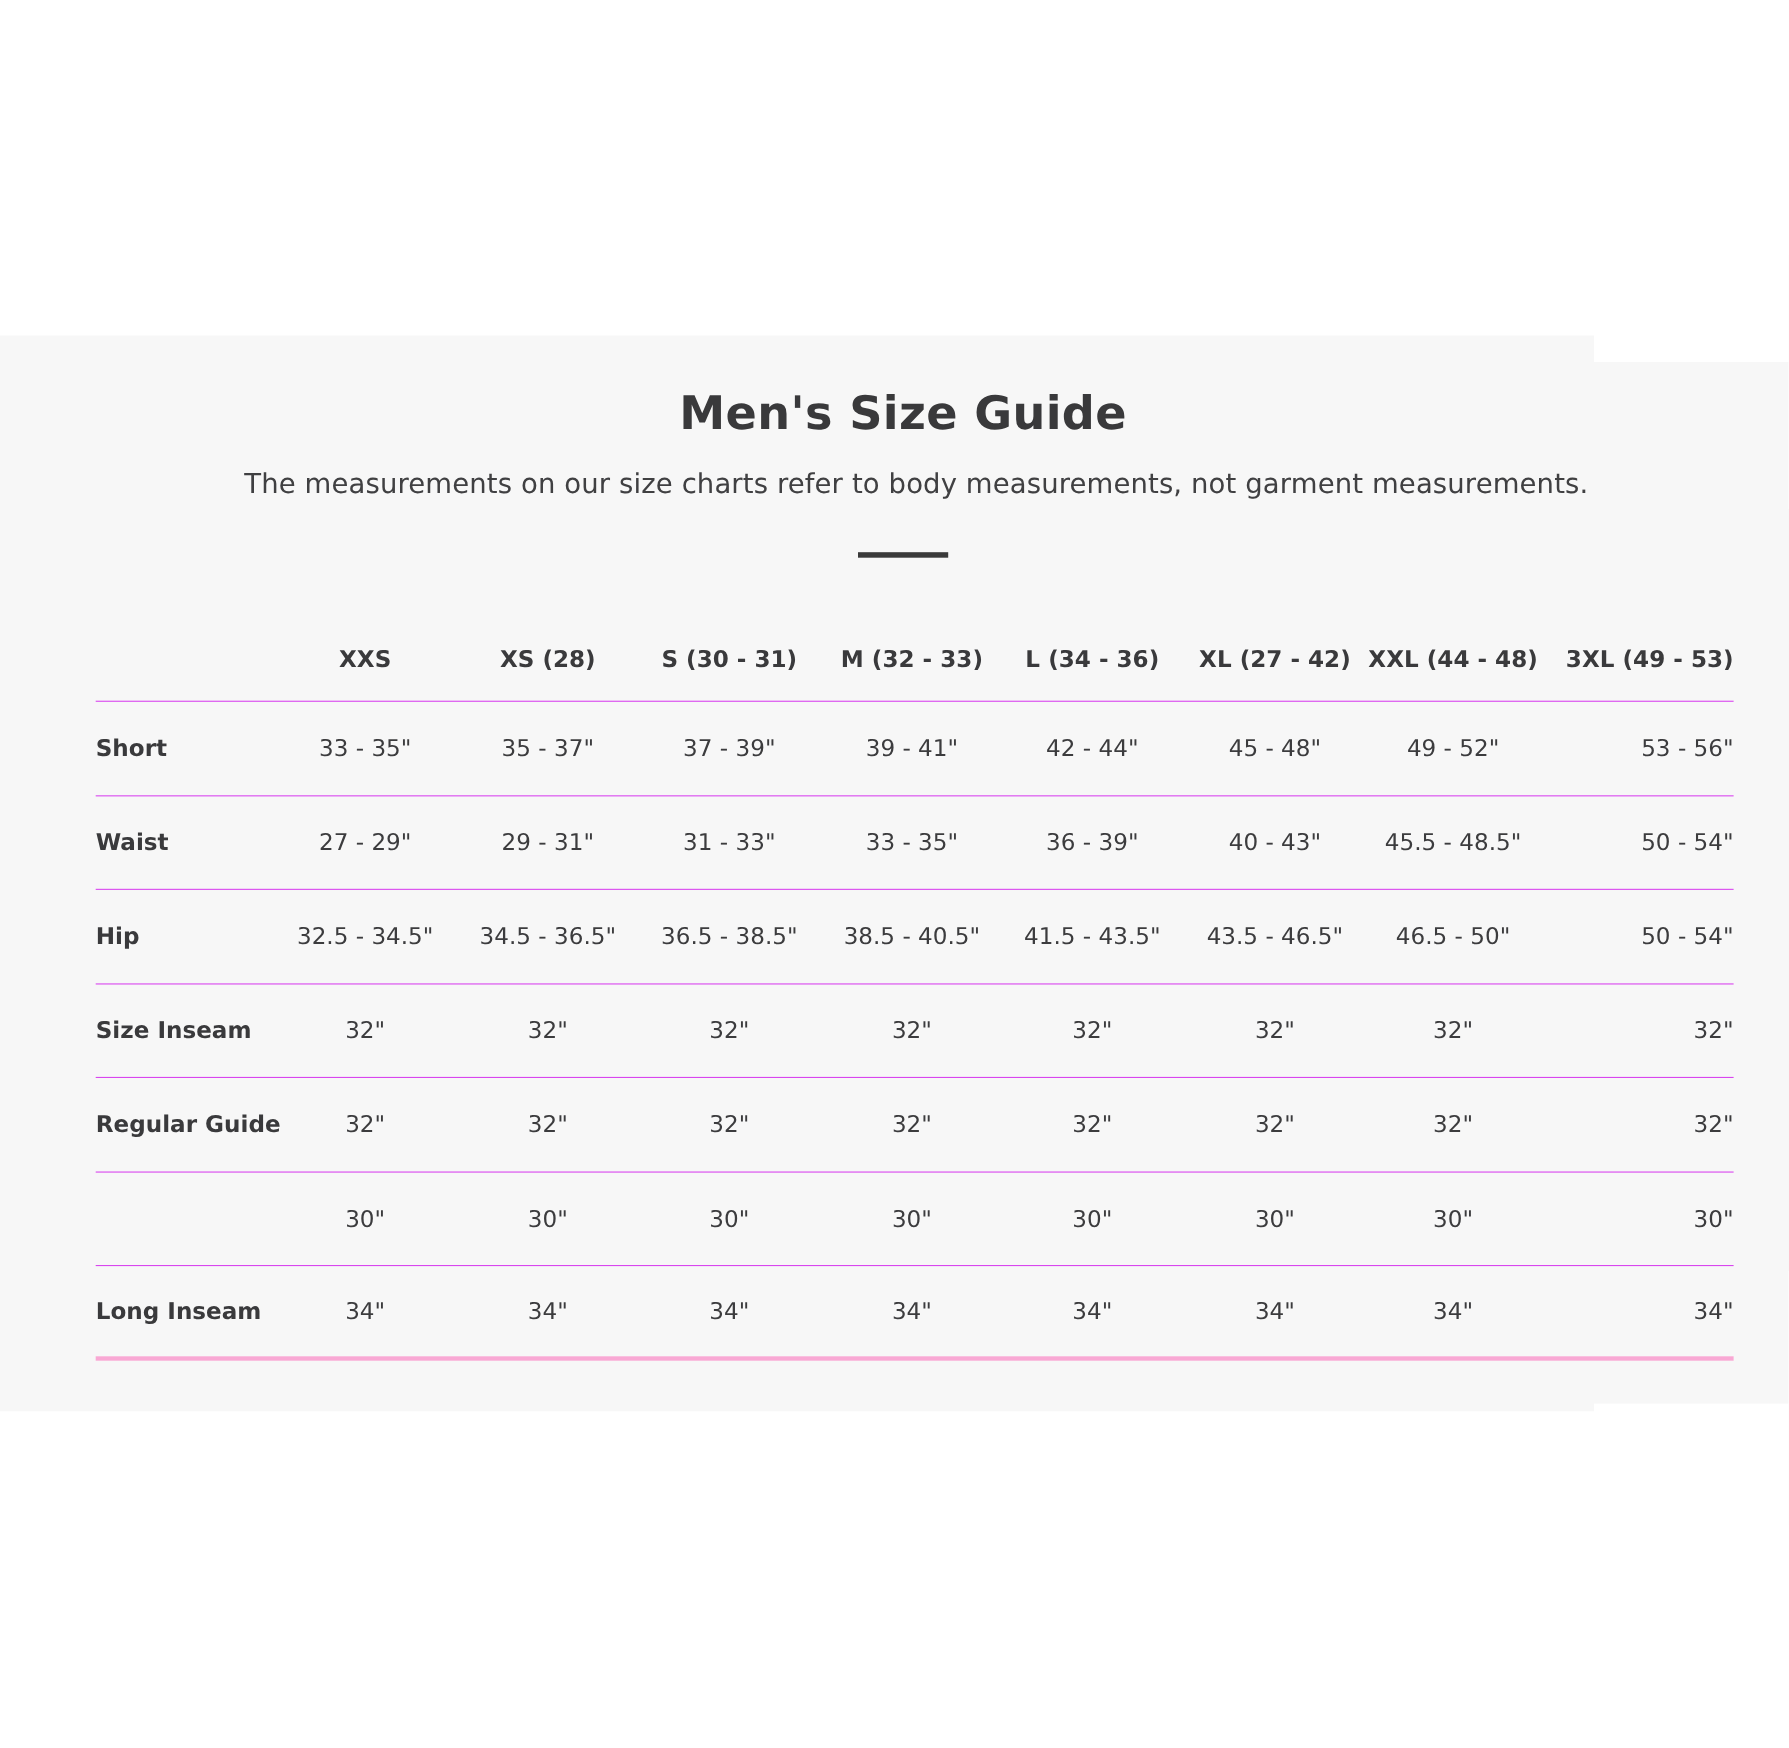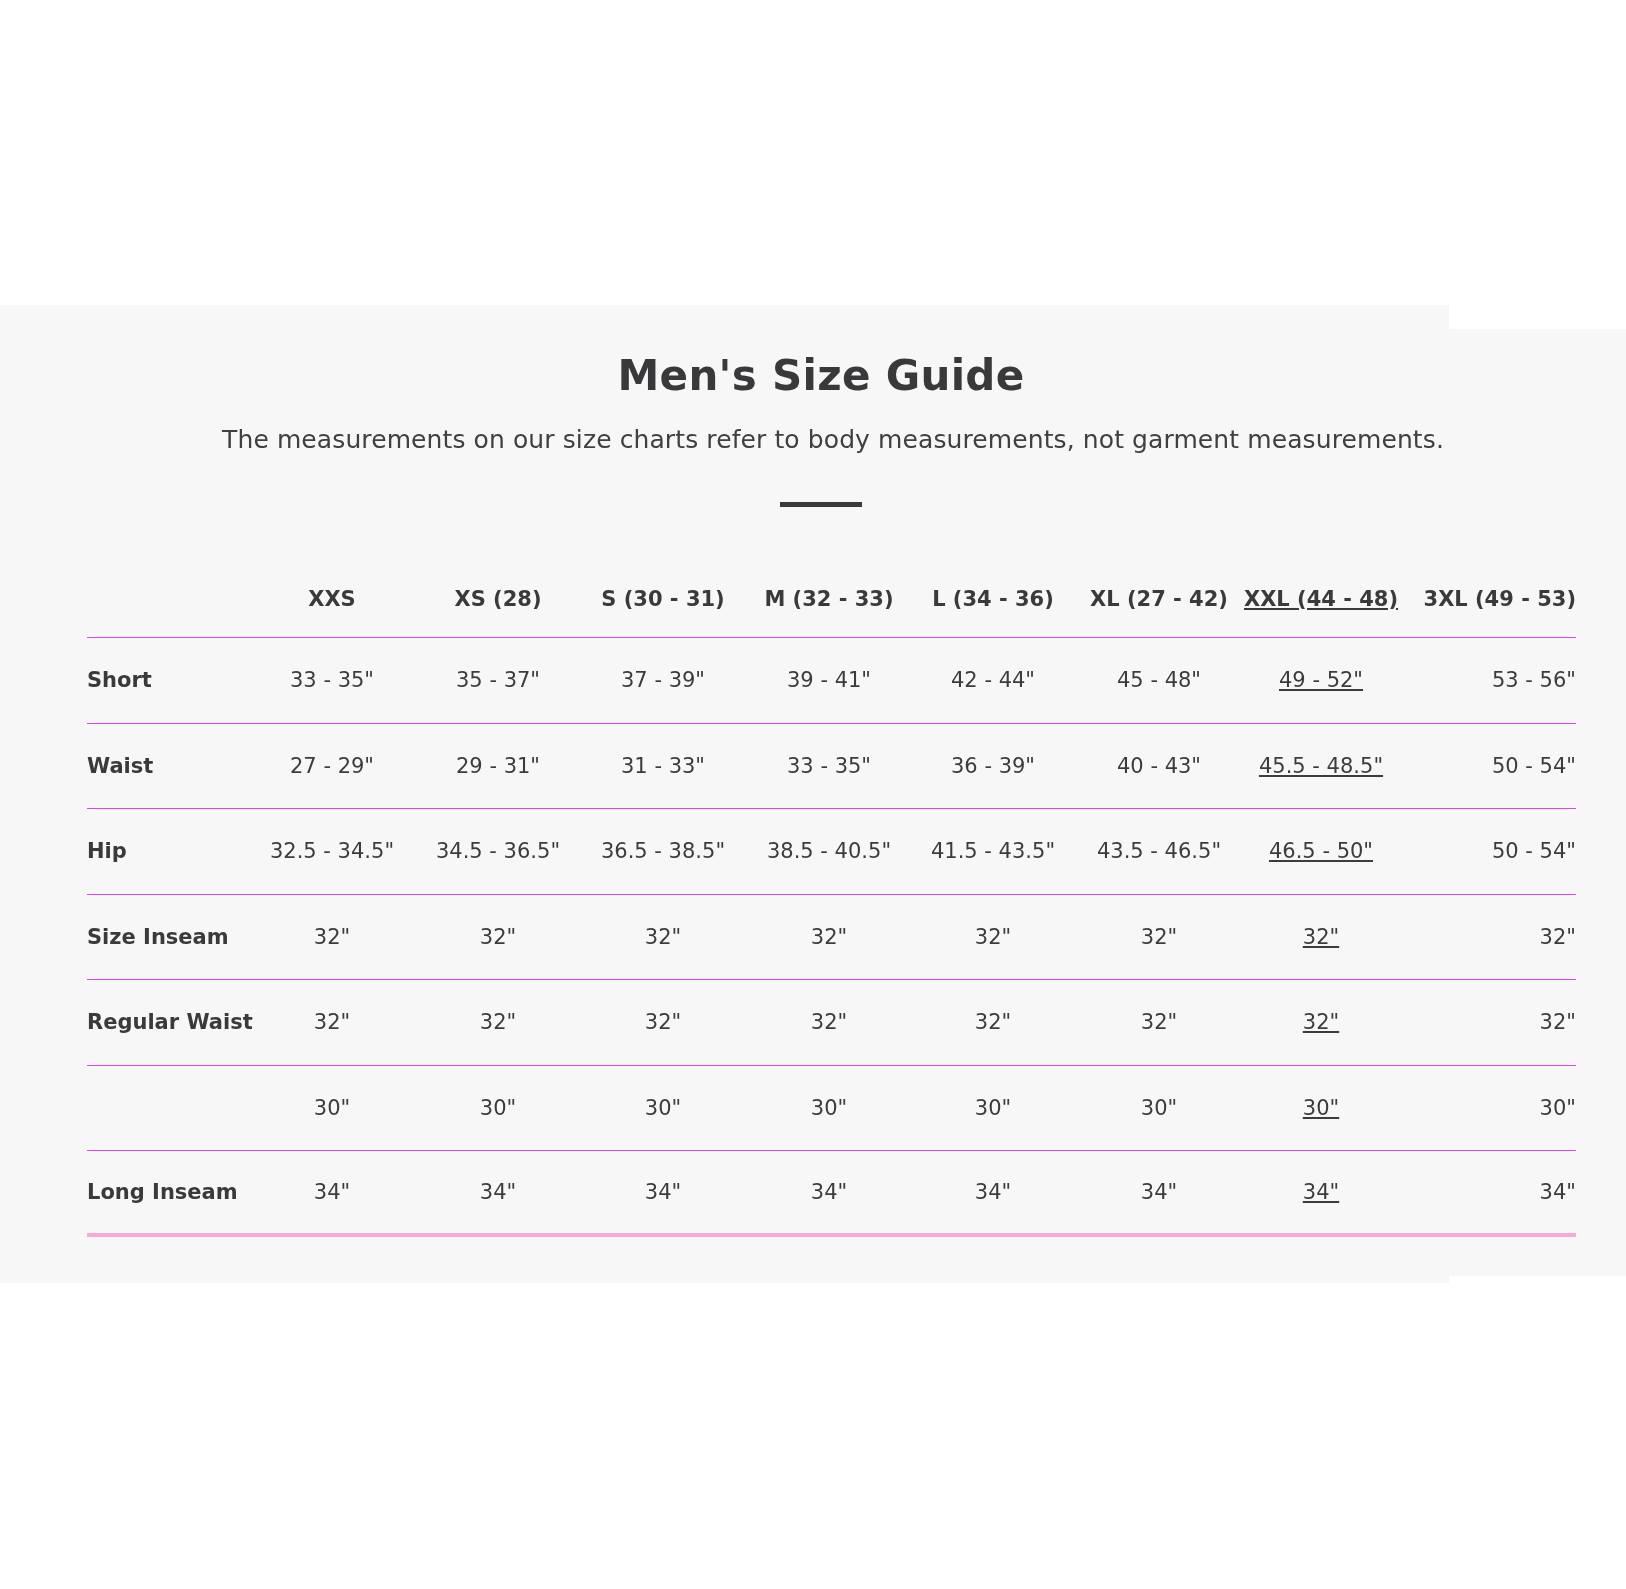--- a/index.html
+++ b/index.html
@@ -107,21 +107,21 @@
       width: 160px;
       margin-left: -80px;
       justify-content: center;
     }
     .c1 { left: 245px; }
     .c2 { left: 411px; }
     .c3 { left: 576px; }
     .c4 { left: 742px; }
     .c5 { left: 906px; }
     .c6 { left: 1072px; }
-    .c7 { left: 1234px; text-decoration: underline; }
+    .c7 { left: 1234px; }
     .c8 {
       right: 0;
       width: 200px;
       justify-content: flex-end;
     }
   </style>
 </head>
 <body>
 
 <div class="panel-main"></div>
@@ -186,21 +186,21 @@
     <div class="cell c c2">32"</div>
     <div class="cell c c3">32"</div>
     <div class="cell c c4">32"</div>
     <div class="cell c c5">32"</div>
     <div class="cell c c6">32"</div>
     <div class="cell c c7">32"</div>
     <div class="cell c8">32"</div>
   </div>
 
   <div class="row">
-    <div class="cell label">Regular Waist</div>
+    <div class="cell label">Regular Guide</div>
     <div class="cell c c1">32"</div>
     <div class="cell c c2">32"</div>
     <div class="cell c c3">32"</div>
     <div class="cell c c4">32"</div>
     <div class="cell c c5">32"</div>
     <div class="cell c c6">32"</div>
     <div class="cell c c7">32"</div>
     <div class="cell c8">32"</div>
   </div>
 

